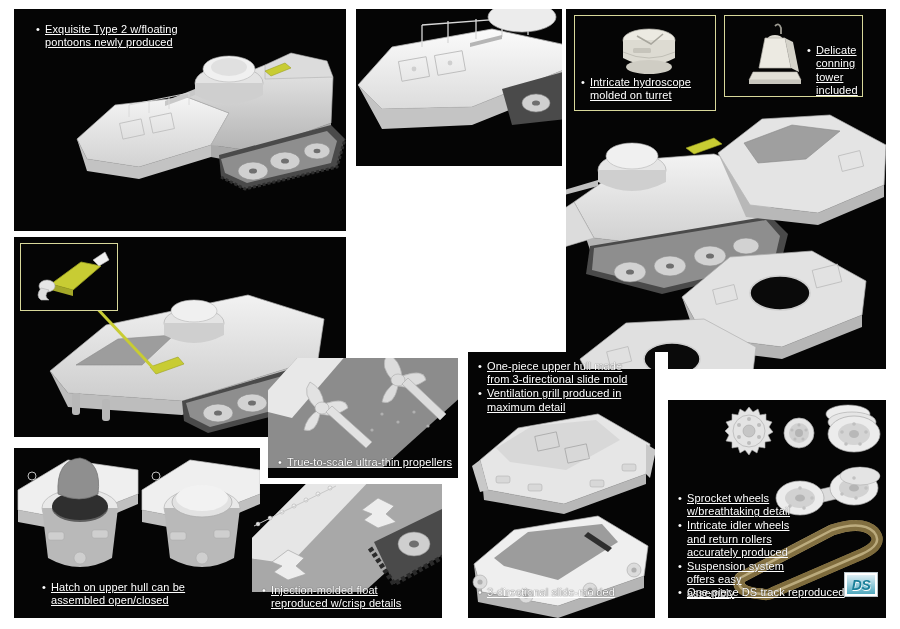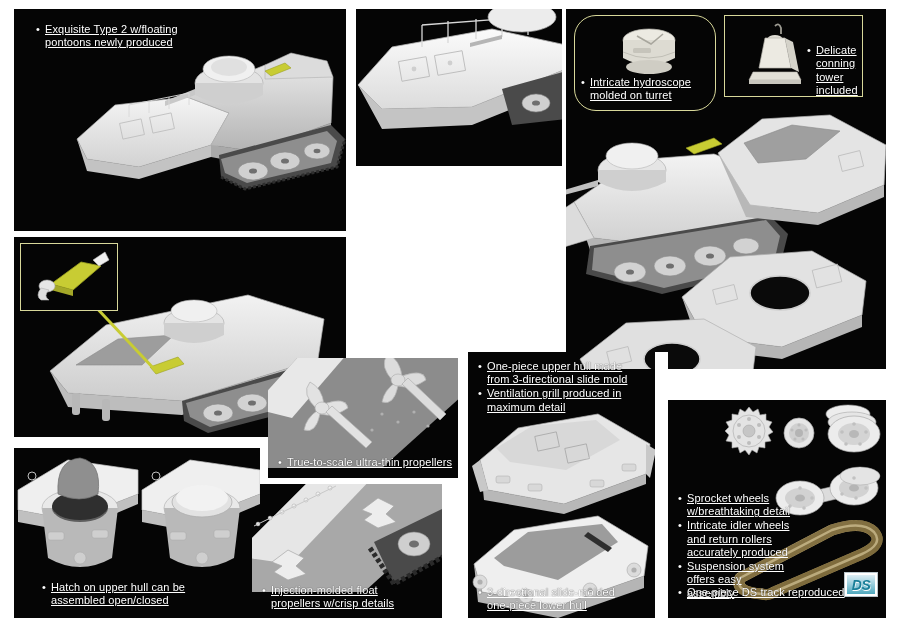--- a/index.html
+++ b/index.html
@@ -295,21 +295,21 @@
 
     <svg class="art" style="left:6px; top:300px;" width="190" height="80" viewBox="0 0 190 80">
       <path d="M8 50 L54 14 L132 10 L184 38 L180 70 L104 98 L28 88 Z" fill="#e0e0e0" stroke="#b0b0b0" stroke-width="0.7"></path>
       <ellipse cx="100" cy="50" rx="28" ry="16" fill="#0a0a0a"></ellipse>
       <ellipse cx="100" cy="50" rx="28" ry="16" fill="none" stroke="#cfcfcf" stroke-width="1.5"></ellipse>
       <g fill="none" stroke="#bcbcbc" stroke-width="0.8">
         <rect x="36" y="40" width="22" height="15" transform="rotate(-14 47 47)"></rect>
       </g>
     </svg>
 
-    <div class="goldbox" style="left:8px; top:6px; width:142px; height:96px;border-radius:22px;">
+    <div class="goldbox" style="left:8px; top:6px; width:142px; height:96px;">
       <svg style="position:absolute; left:36px; top:8px;" width="76" height="52" viewBox="0 0 76 52">
         <ellipse cx="38" cy="16" rx="26" ry="11" fill="#eceae2" stroke="#b8b6ad" stroke-width="0.7"></ellipse>
         <path d="M12 16 L12 34 Q38 48 64 34 L64 16 Z" fill="#dddbd2"></path>
         <path d="M12 28 Q38 40 64 28" fill="none" stroke="#b8b6ad" stroke-width="0.8"></path>
         <path d="M26 12 L40 20 L52 10" fill="none" stroke="#a8a69d" stroke-width="1.6"></path>
         <rect x="22" y="24" width="18" height="5" rx="1.5" fill="#c6c4bb"></rect>
         <ellipse cx="38" cy="43" rx="23" ry="7" fill="#cfcdc4"></ellipse>
       </svg>
       <div class="caption" style="left:6px; top:60px; width:132px;">
         <ul>
@@ -439,21 +439,21 @@
       <path d="M130 62 L204 26 L204 72 L150 104 Z" fill="#4a4a4a"></path>
       <g fill="#cfcfcf" stroke="#8a8a8a" stroke-width="0.6">
         <ellipse cx="170" cy="64" rx="16" ry="12"></ellipse>
       </g>
       <ellipse cx="170" cy="64" rx="5" ry="3.6" fill="#6f6f6f"></ellipse>
       <path d="M126 68 L150 104 L204 74" fill="none" stroke="#2a2a2a" stroke-width="5" stroke-dasharray="4 2.5"></path>
     </svg>
     <div class="caption" style="left:10px; top:100px; width:180px;">
       <ul>
           <li><span>Injection-molded float</span>
-          <span class="cont">propellers w/crisp details</span></li>
+          <span class="cont">reproduced w/crisp details</span></li>
         </ul>
     </div>
   </div>
 
   <div class="panel" style="left:468px; top:352px; width:190px; height:266px;">
     <svg class="art" style="left:2px; top:52px;" width="190" height="110" viewBox="0 0 190 110">
       <path d="M10 56 L48 24 L128 10 L180 40 L176 70 L94 100 L18 86 Z" fill="#e6e6e6" stroke="#b0b0b0" stroke-width="0.7"></path>
       <path d="M10 56 L18 86 L94 100 L176 70 L176 80 L94 110 L14 96 Z" fill="#b8b8b8"></path>
       <path d="M26 44 L62 22 L126 16 L150 36 L96 66 L40 58 Z" fill="#d8d8d8"></path>
       <g fill="none" stroke="#a8a8a8" stroke-width="0.8">
@@ -496,21 +496,21 @@
       <ul>
         <li><span>One-piece upper hull made</span>
             <span class="cont">from 3-directional slide mold</span></li>
         <li><span>Ventilation grill produced in</span>
             <span class="cont">maximum detail</span></li>
       </ul>
     </div>
     <div class="caption" style="left:10px; top:234px; width:180px;">
       <ul>
           <li><span>3-directional slide-molded</span>
-          <span class="cont">one-piece lower hull</span></li>
+          </li>
         </ul>
     </div>
   </div>
 
   <div class="panel" style="left:666px; top:400px; width:220px; height:218px;">
 
     <svg class="art" style="left:58px; top:6px;" width="50" height="50" viewBox="0 0 50 50">
       <g fill="#e4e4e4" stroke="#a8a8a8" stroke-width="0.6">
         <path d="M25 1 L29 6 L34 3 L36 9 L42 8 L42 14 L48 16 L45 21 L49 26 L44 29 L47 35 L41 36 L41 42 L35 41 L33 47 L28 44 L25 49 L21 44 L16 47 L14 41 L8 42 L8 36 L2 35 L5 29 L1 25 L5 21 L2 16 L8 14 L8 8 L14 9 L16 3 L21 6 Z"></path>
         <circle cx="25" cy="25" r="16"></circle>

